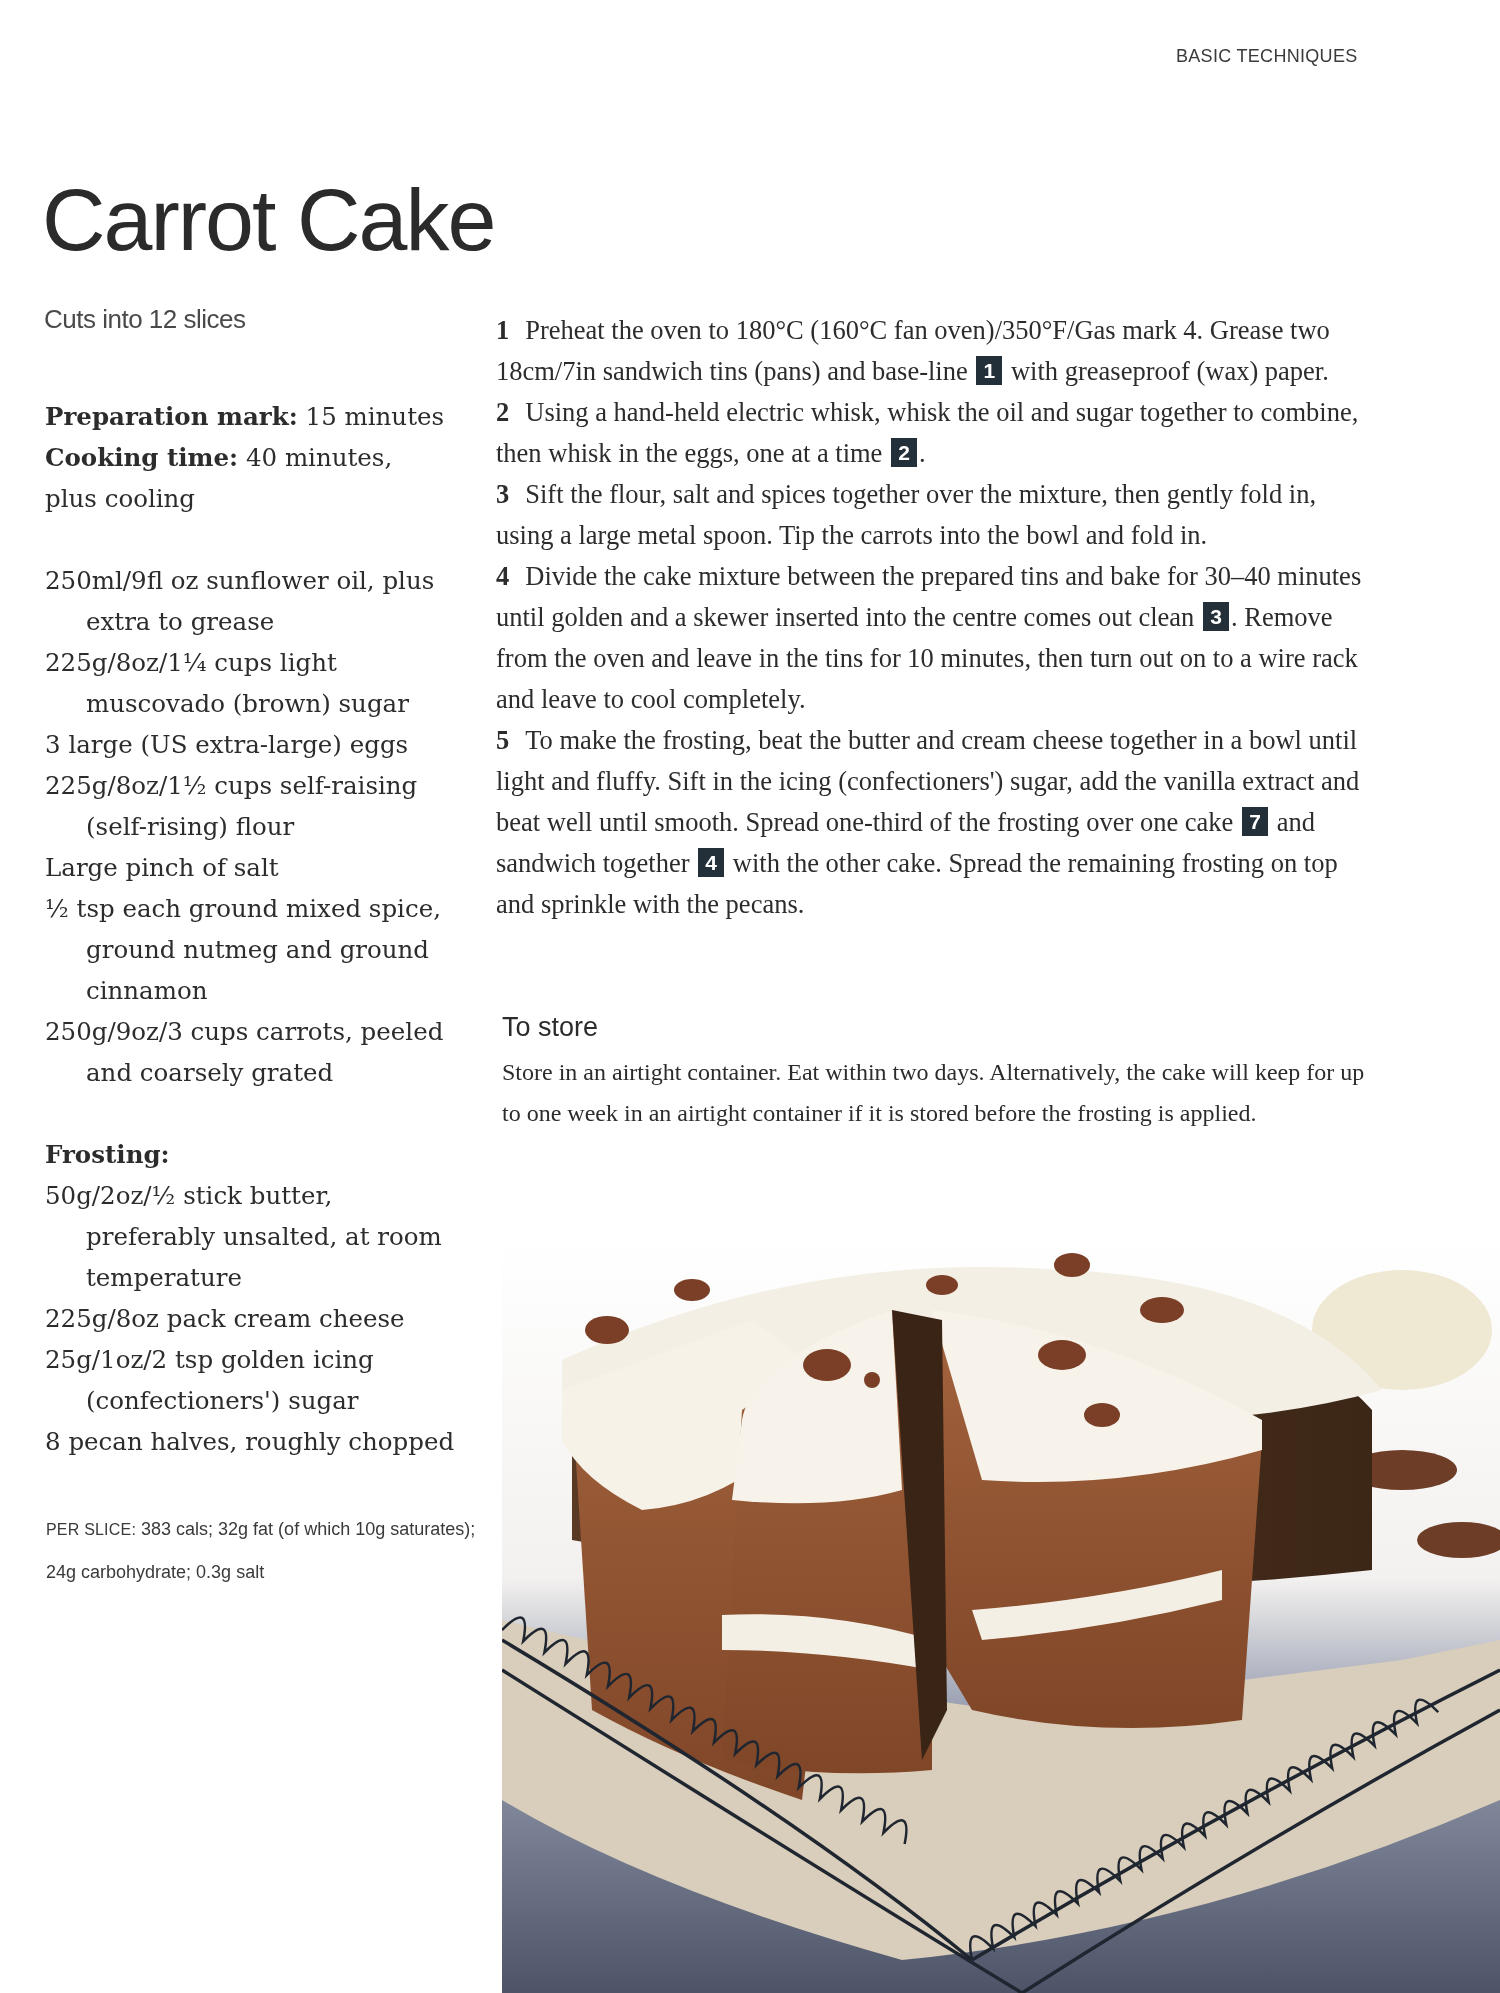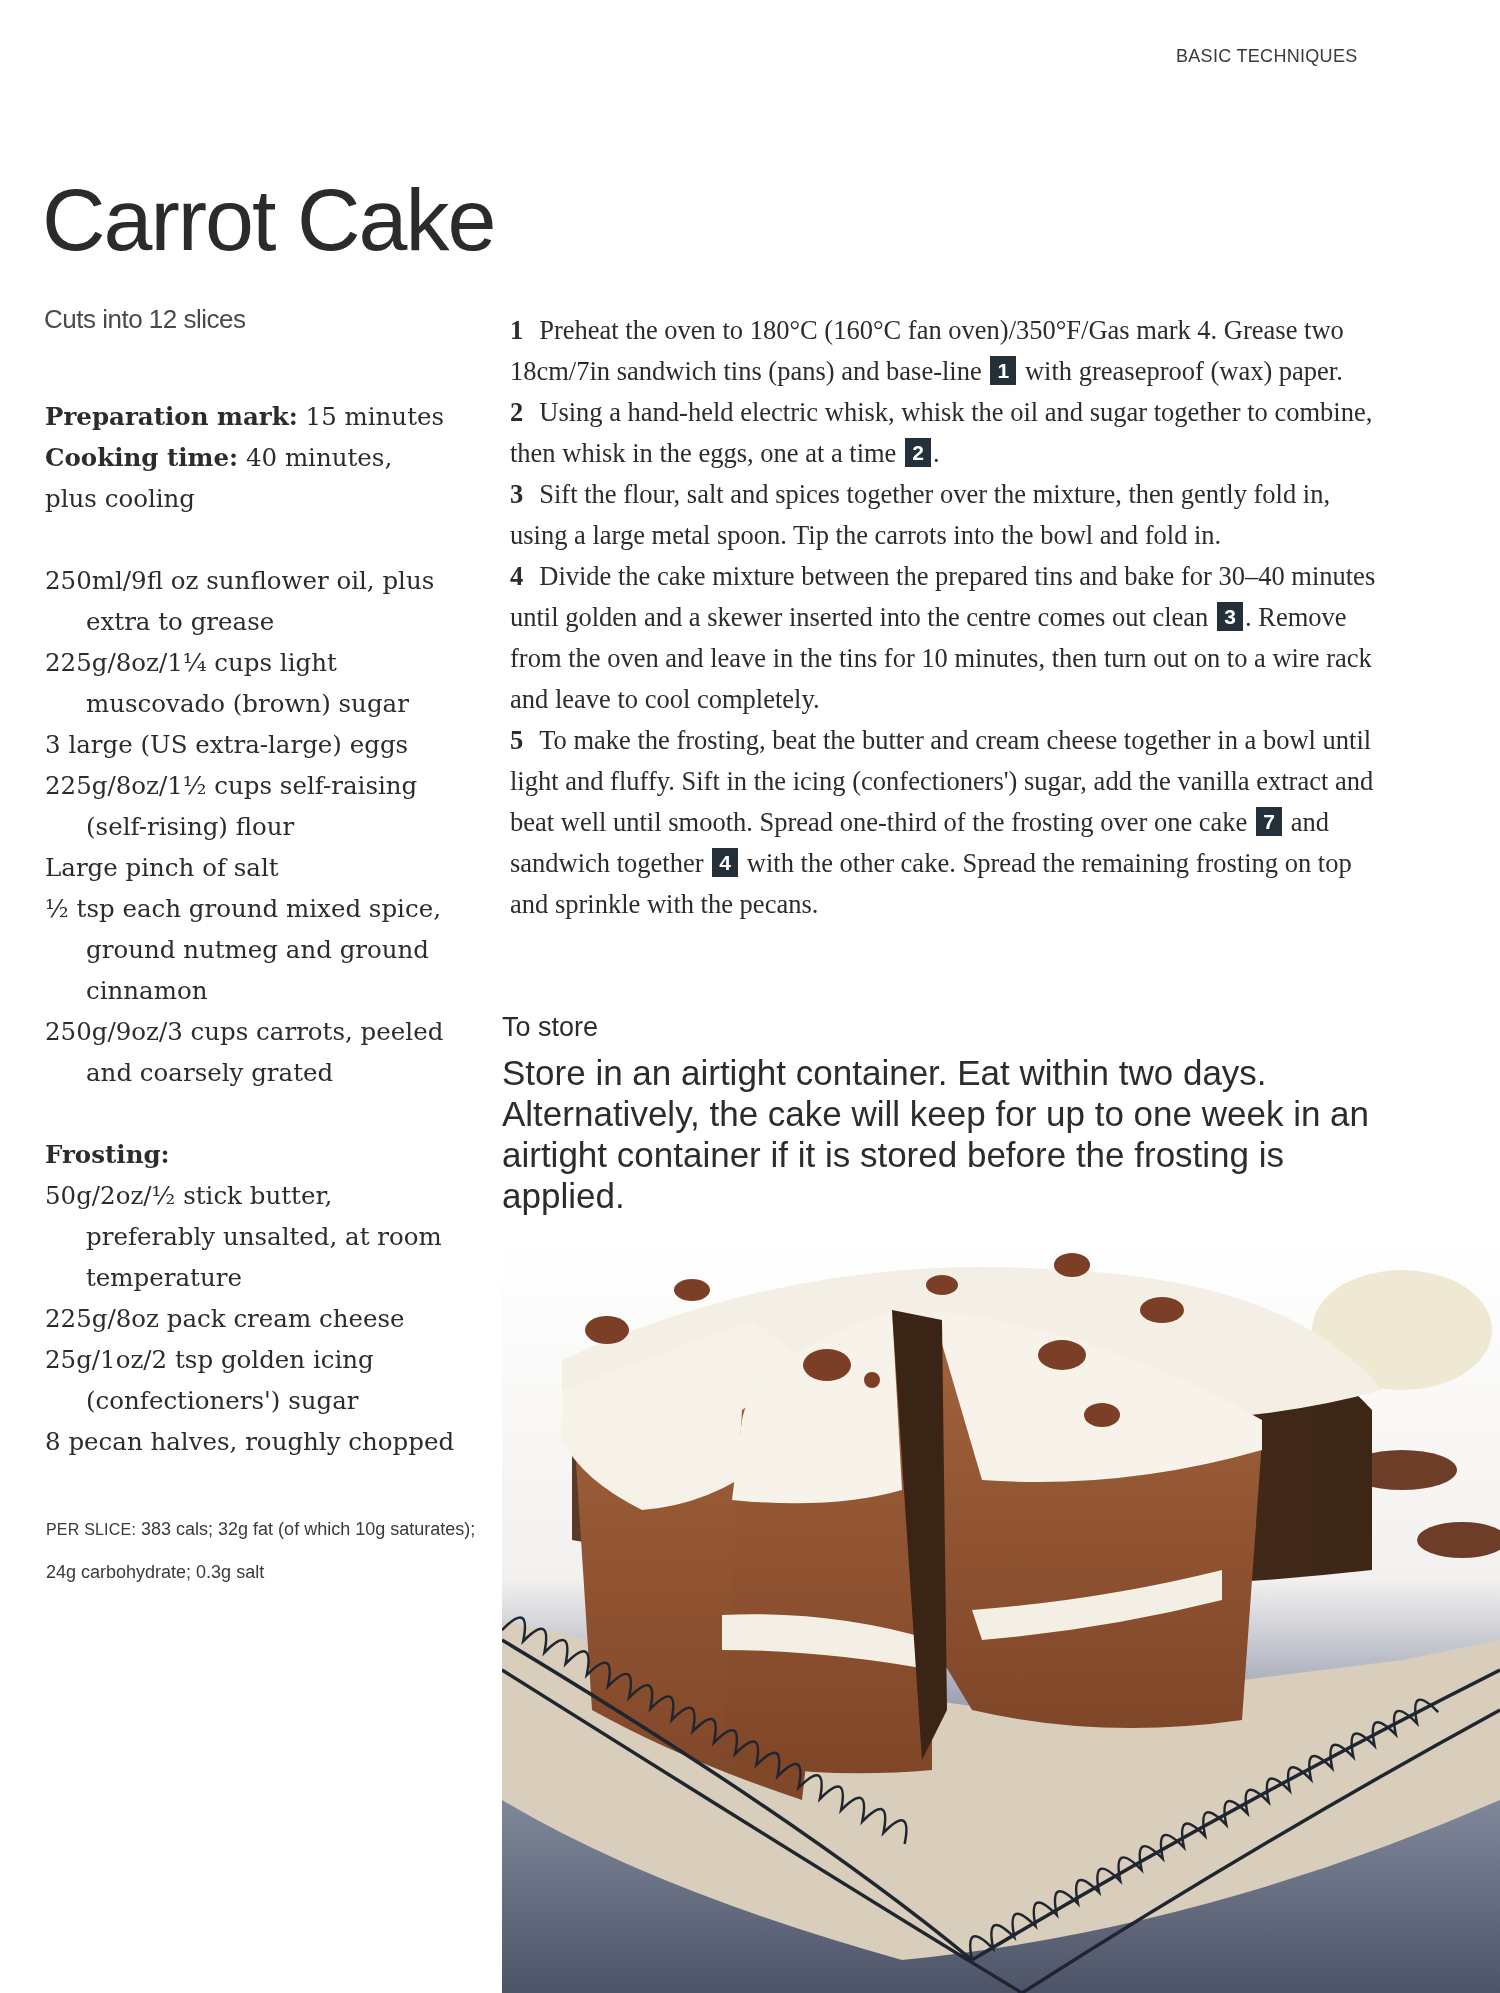--- a/index.html
+++ b/index.html
@@ -9,26 +9,26 @@
   .yield { position: absolute; top: 304px; left: 44px; font-family: "Liberation Sans", sans-serif; font-size: 26px; color: #4a4a4a; font-weight: 300; letter-spacing: -0.5px; }
   .left-col { position: absolute; top: 396px; left: 45px; width: 420px; font-family: "DejaVu Serif", serif; font-size: 24.5px; line-height: 41px; color: #2c2c2c; }
   .left-col p { margin: 0; }
   .time b { font-weight: bold; }
   .ing-list { list-style: none; margin: 0; padding: 0; }
   .ing-list li { padding-left: 41px; text-indent: -41px; }
   .gap { height: 41px; }
   .sub-head { font-weight: bold; }
   .nutrition { position: absolute; top: 1508px; left: 46px; width: 430px; font-family: "Liberation Sans", sans-serif; font-size: 18px; line-height: 42px; color: #3a3a3a; }
   .nutrition .lbl { font-size: 16px; letter-spacing: 0.2px; }
-  .method { position: absolute; top: 310px; left: 510px; width: 880px; font-family: "Liberation Serif", serif; font-size: 26.5px; line-height: 41px; color: #2c2c2c; }
+  .method { position: absolute; top: 310px; left: 496px; width: 880px; font-family: "Liberation Serif", serif; font-size: 26.5px; line-height: 41px; color: #2c2c2c; }
   .method p { margin: 0; }
   .num { font-weight: bold; margin-right: 16px; }
   .badge { display: inline-block; background: #243039; color: #fff; font-family: "Liberation Sans", sans-serif; font-weight: bold; font-size: 21px; line-height: 29px; height: 29px; width: 26px; text-align: center; vertical-align: 2px; margin: 0 2px; }
   .store-head { position: absolute; top: 1012px; left: 502px; font-family: "Liberation Sans", sans-serif; font-size: 27px; color: #2c2c2c; }
-  .store-text { position: absolute; top: 1052px; left: 502px; width: 880px; font-family: Liberation Sans, sans-serif; font-size: 35px; line-height: 41px; color: #2c2c2c; margin: 0; }
+  .store-text { position: absolute; top: 1052px; left: 502px; width: 880px; font-family: Liberation Serif, serif; font-size: 24px; line-height: 41px; color: #2c2c2c; margin: 0; }
   .photo { position: absolute; left: 502px; top: 1240px; width: 998px; height: 753px; overflow: hidden; }
   .photo svg { display: block; }
 </style>
 </head>
 <body>
 
 <div class="running-head">BASIC TECHNIQUES</div>
 
 <h1 class="title">Carrot Cake</h1>
 <div class="yield">Cuts into 12 slices</div>

